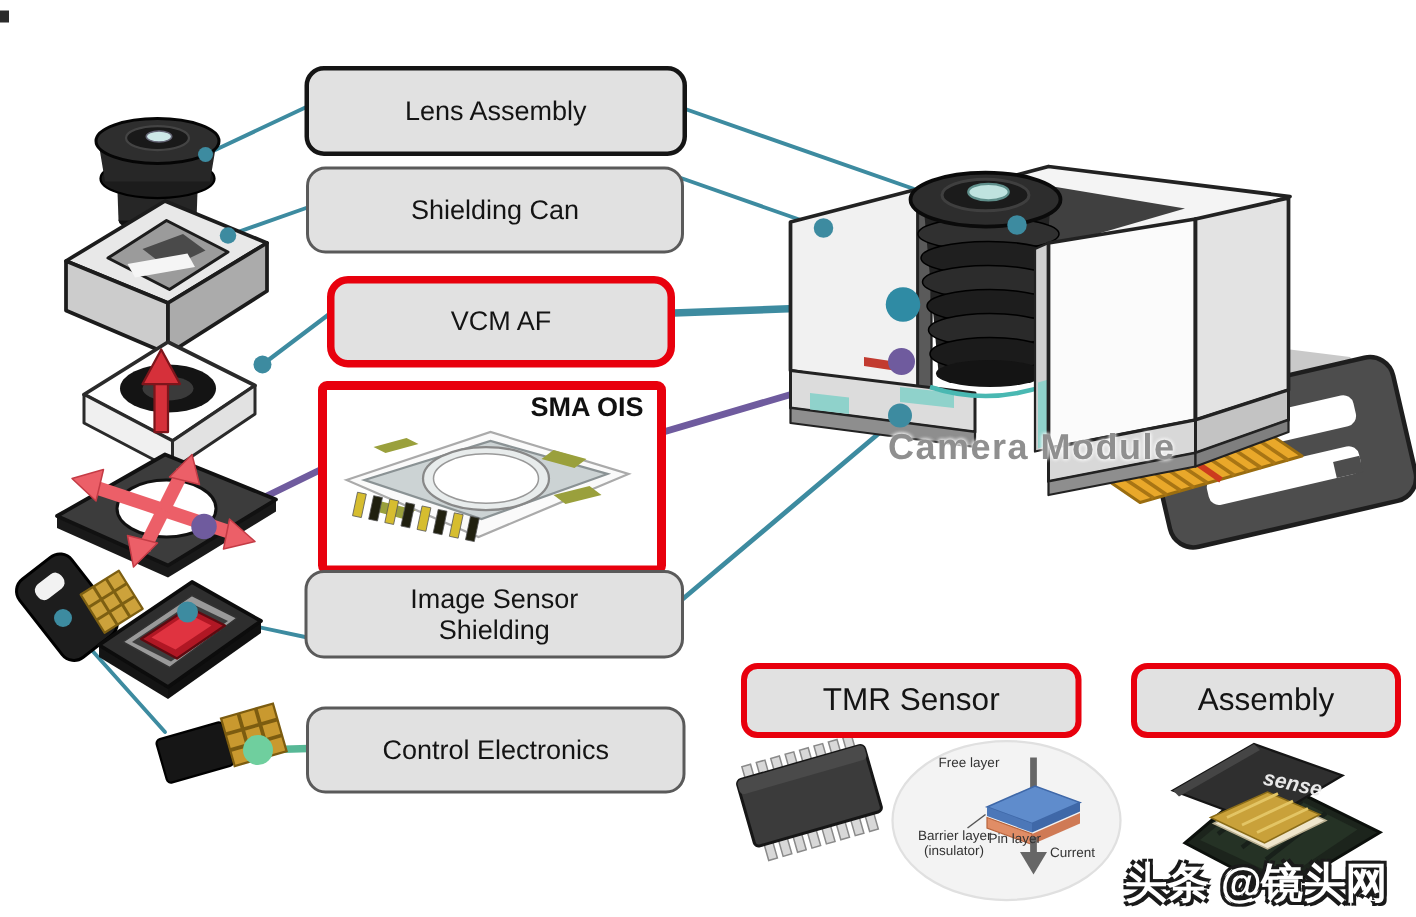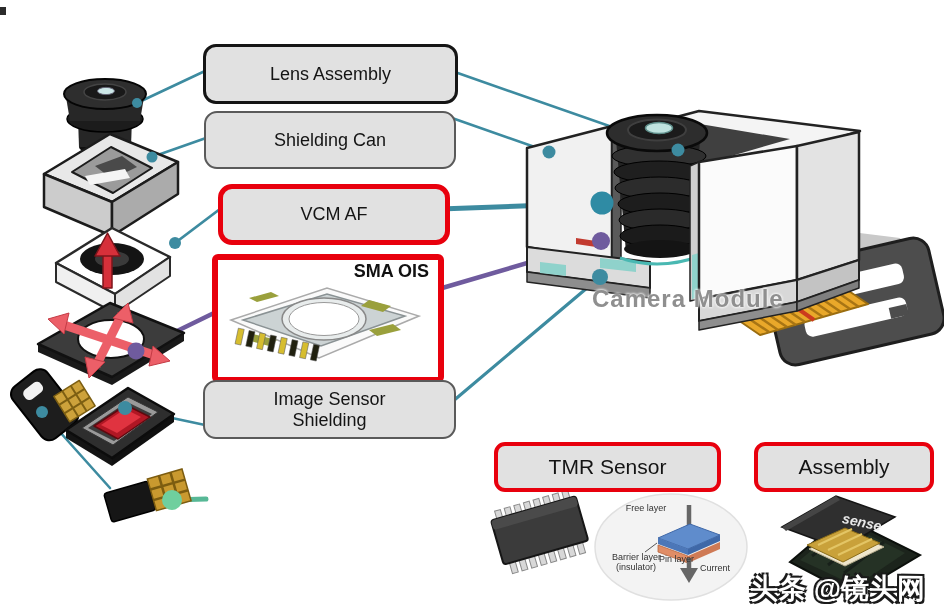--- a/index.html
+++ b/index.html
@@ -276,20 +276,23 @@
       <rect x="93" y="58" width="6" height="16" fill="#20200f" stroke="#555" stroke-width="0.5"></rect>
     </g>
   </svg>
 </div>
 
 <div class="lbl b-grey" style="left:203px;top:380px;width:249px;height:55px;flex-direction:column">
   <span>Image Sensor</span>
   <span>Shielding</span>
 </div>
 
+<div class="lbl b-grey" style="left:204px;top:471px;width:249px;height:54px">
+  <span>Control Electronics</span>
+</div>
 
 <div class="lbl b-red-sm" style="left:494px;top:442px;width:219px;height:42px">
   <span>TMR Sensor</span>
 </div>
 
 <div class="lbl b-red-sm" style="left:754px;top:442px;width:172px;height:42px">
   <span>Assembly</span>
 </div>
 
 <div id="camera-module-label">Camera Module</div>

